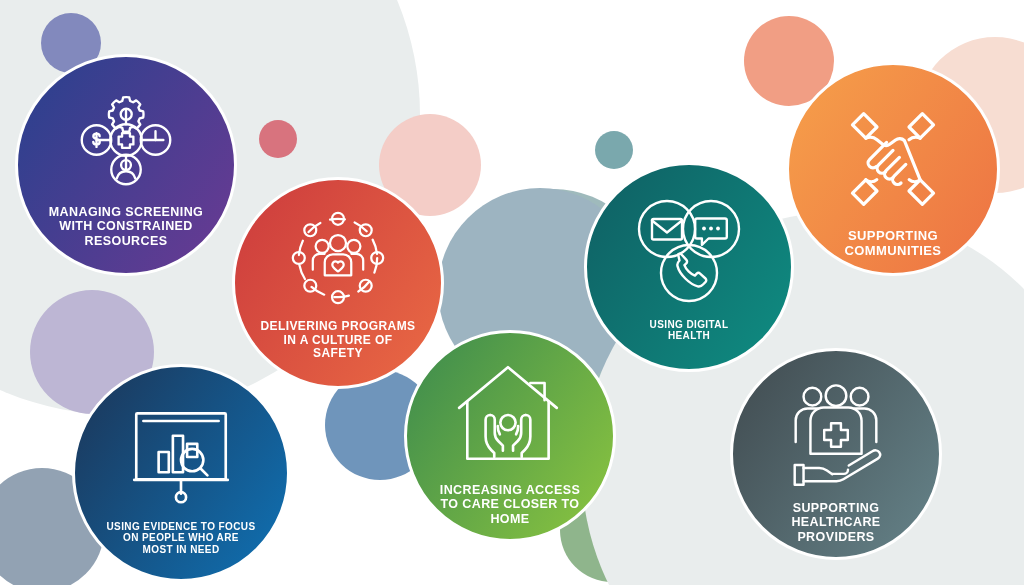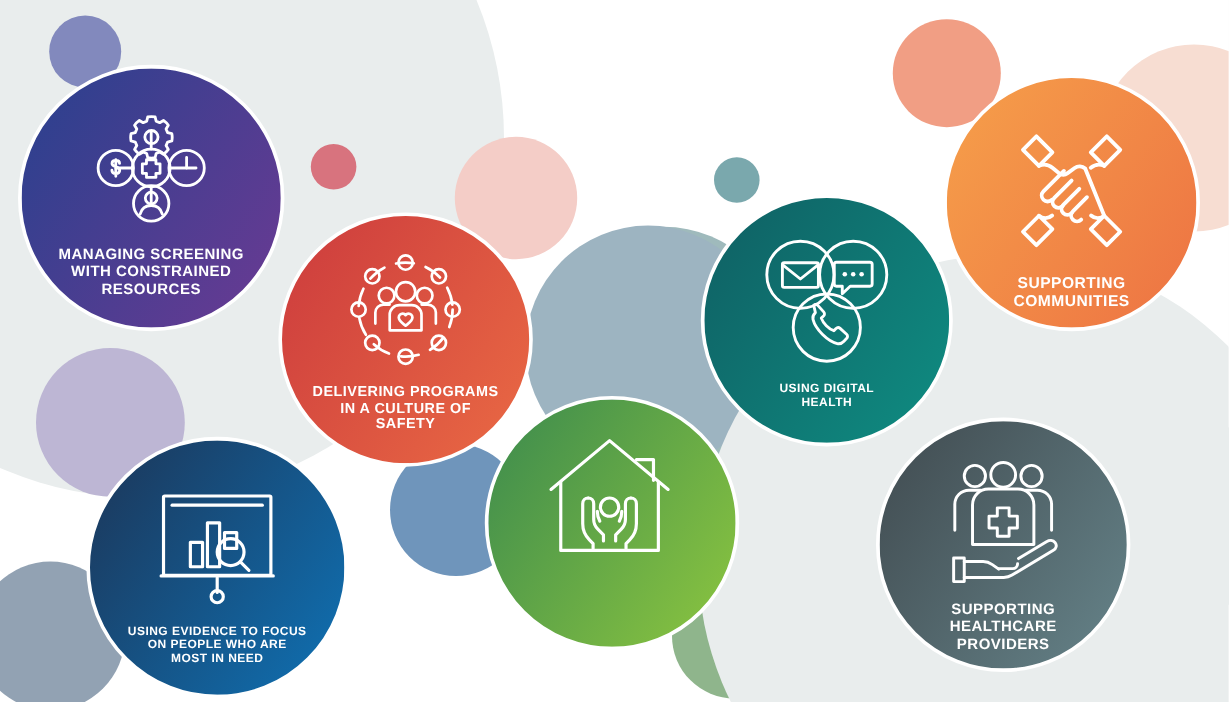--- a/index.html
+++ b/index.html
@@ -197,20 +197,23 @@
     <circle cx="58" cy="66.5" r="7.5"></circle>
     <path d="M50 78c-1.5-2.5-2-5-2-8"></path>
     <path d="M66 78c1.5-2.5 2-5 2-8"></path>
     <path d="M40.5 59c2.6 0 4.5 2.1 4.5 4.7v13c0 3 1.3 5.8 3.4 7.9l4.6 4.6v5"></path>
     <path d="M40.5 59c-2.6 0-4.5 2.1-4.5 4.7v16.5c0 5 2 9.7 5.5 13.2l3 3v4"></path>
     <path d="M75.5 59c-2.6 0-4.5 2.1-4.5 4.7v13c0 3-1.3 5.8-3.4 7.9l-4.6 4.6v5"></path>
     <path d="M75.5 59c2.6 0 4.5 2.1 4.5 4.7v16.5c0 5-2 9.7-5.5 13.2l-3 3v4"></path>
   </svg>
           </div>
         </div>
+        <div class="label" style="font-size: 12.5px; margin-top: 6px;">INCREASING ACCESS
+TO CARE CLOSER TO
+HOME</div>
       </div>
       <div class="node" style="left: 730px; top: 348px; width: 212px; height: 212px; background: linear-gradient(125deg, rgb(64, 74, 79) 0%, rgb(102, 132, 138) 100%);">
         <div class="icon-wrap" style="height: 118px; margin-top: 26px;">
           <div style="width: 118px; height: 118px;">
   <svg viewBox="0 0 120 120" width="100%" height="100%" fill="none" stroke="#fff" stroke-width="2.5" stroke-linecap="round" stroke-linejoin="round">
     <circle cx="36" cy="20" r="9"></circle>
     <path d="M19 66V44c0-6.6 5.4-12 12-12h10"></path>
     <circle cx="84" cy="20" r="9"></circle>
     <path d="M101 66V44c0-6.6-5.4-12-12-12H79"></path>
     <circle cx="60" cy="19" r="10.5"></circle>

